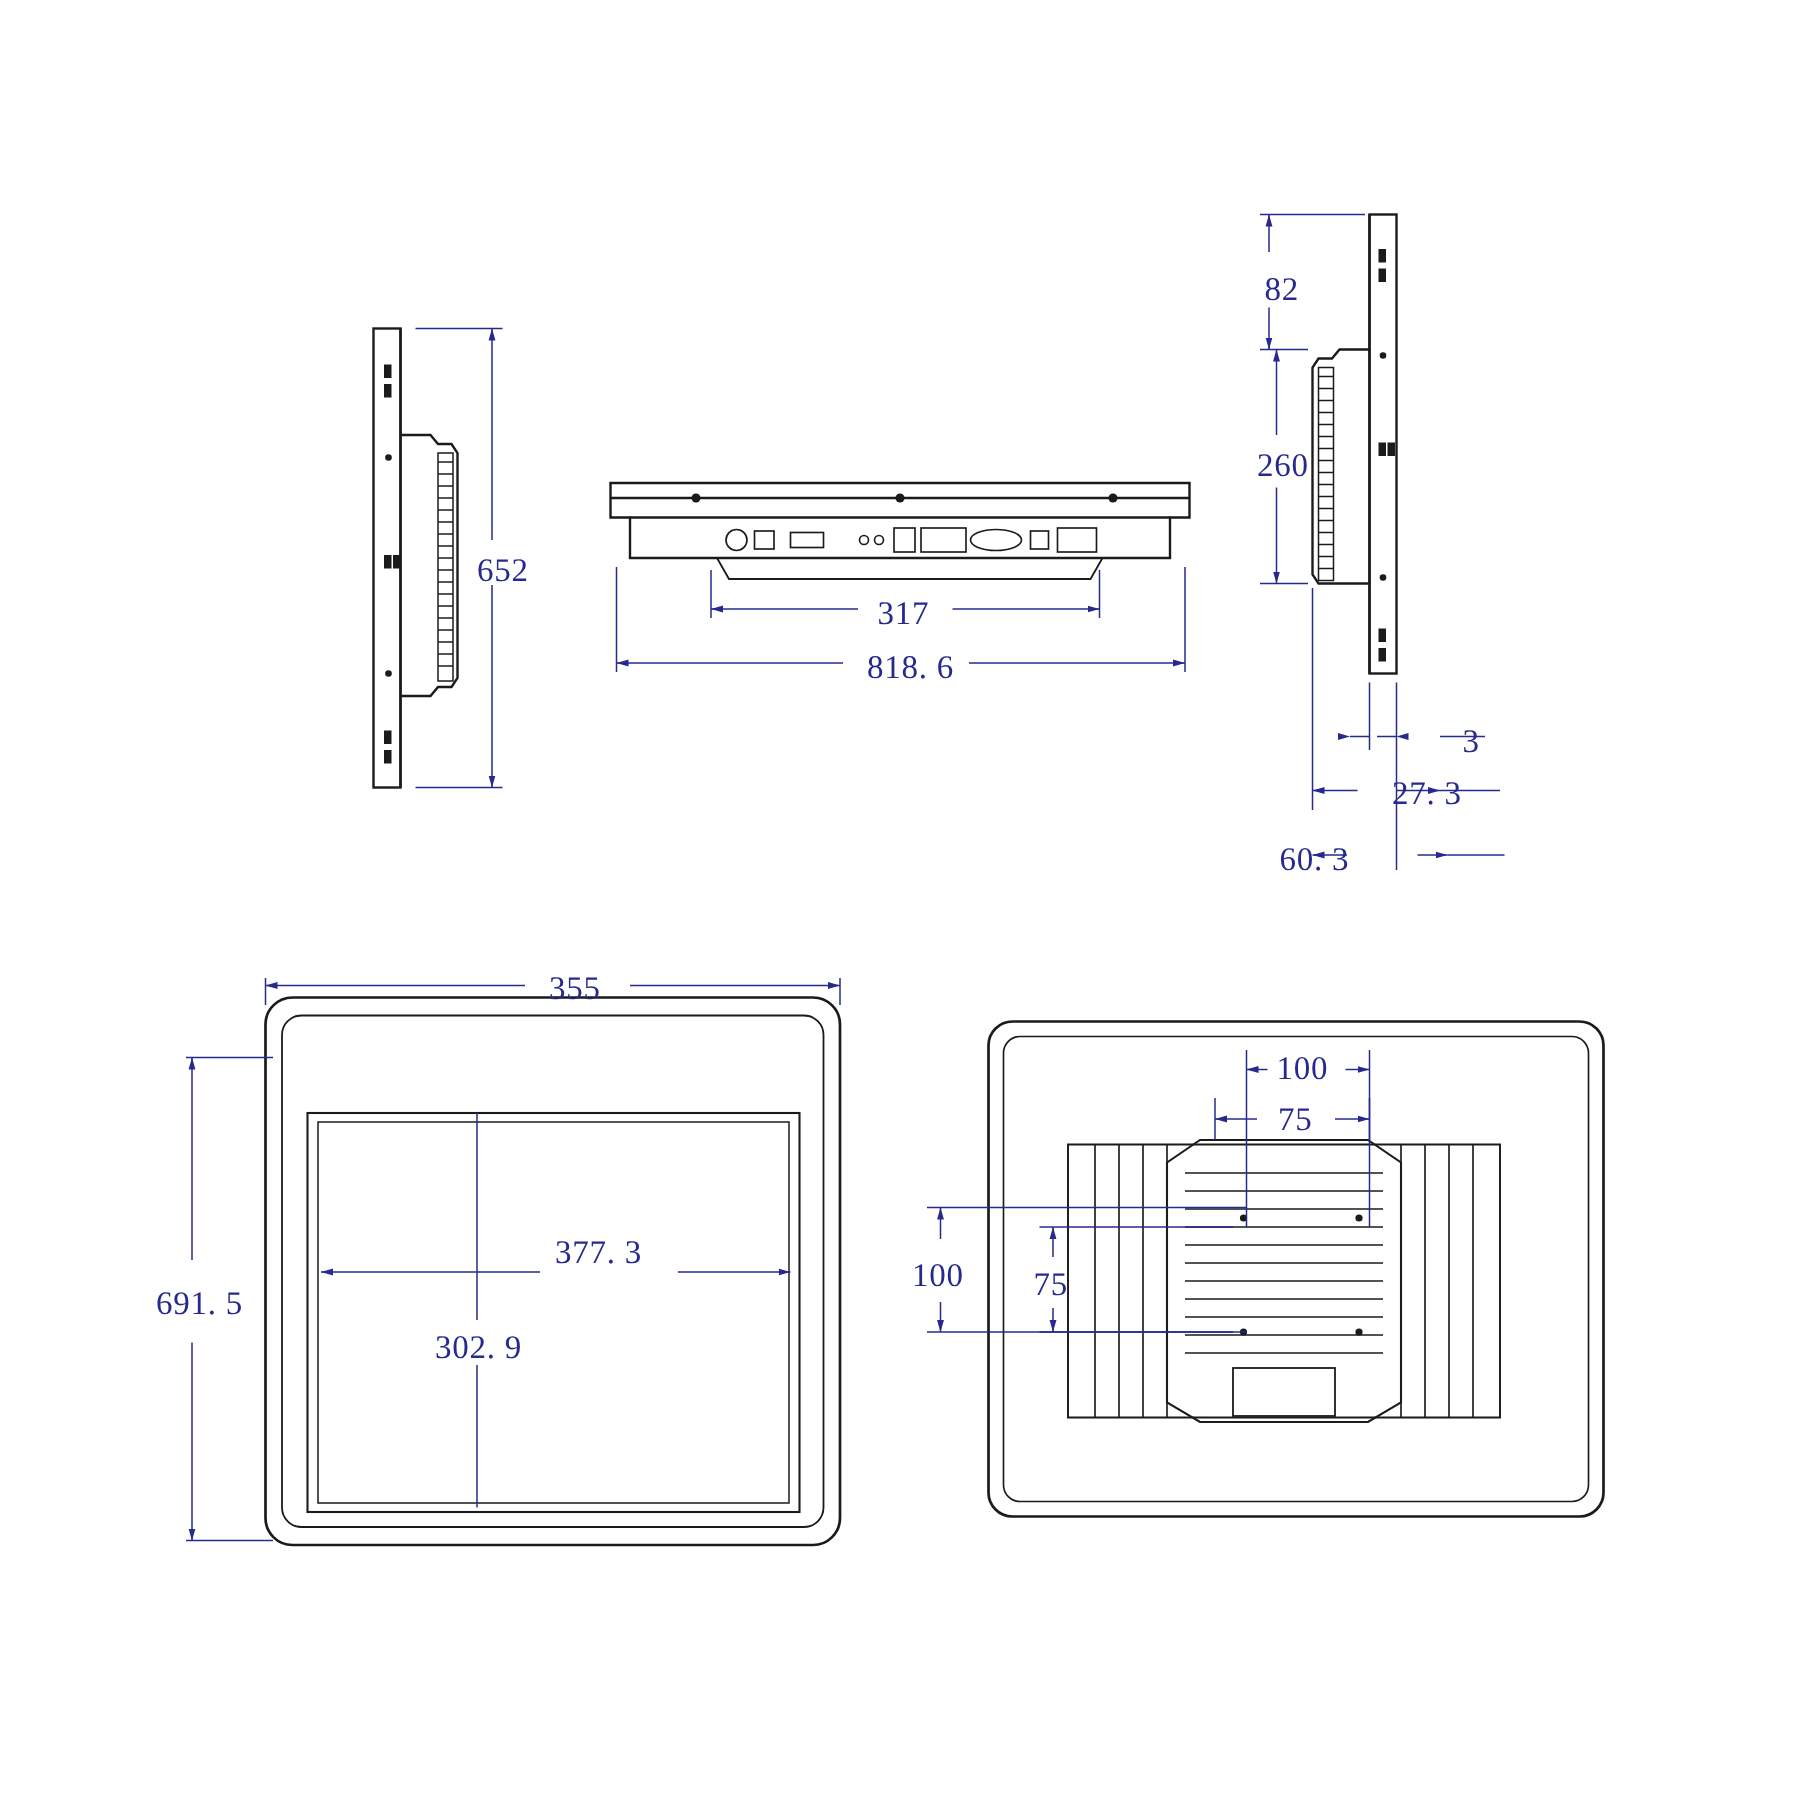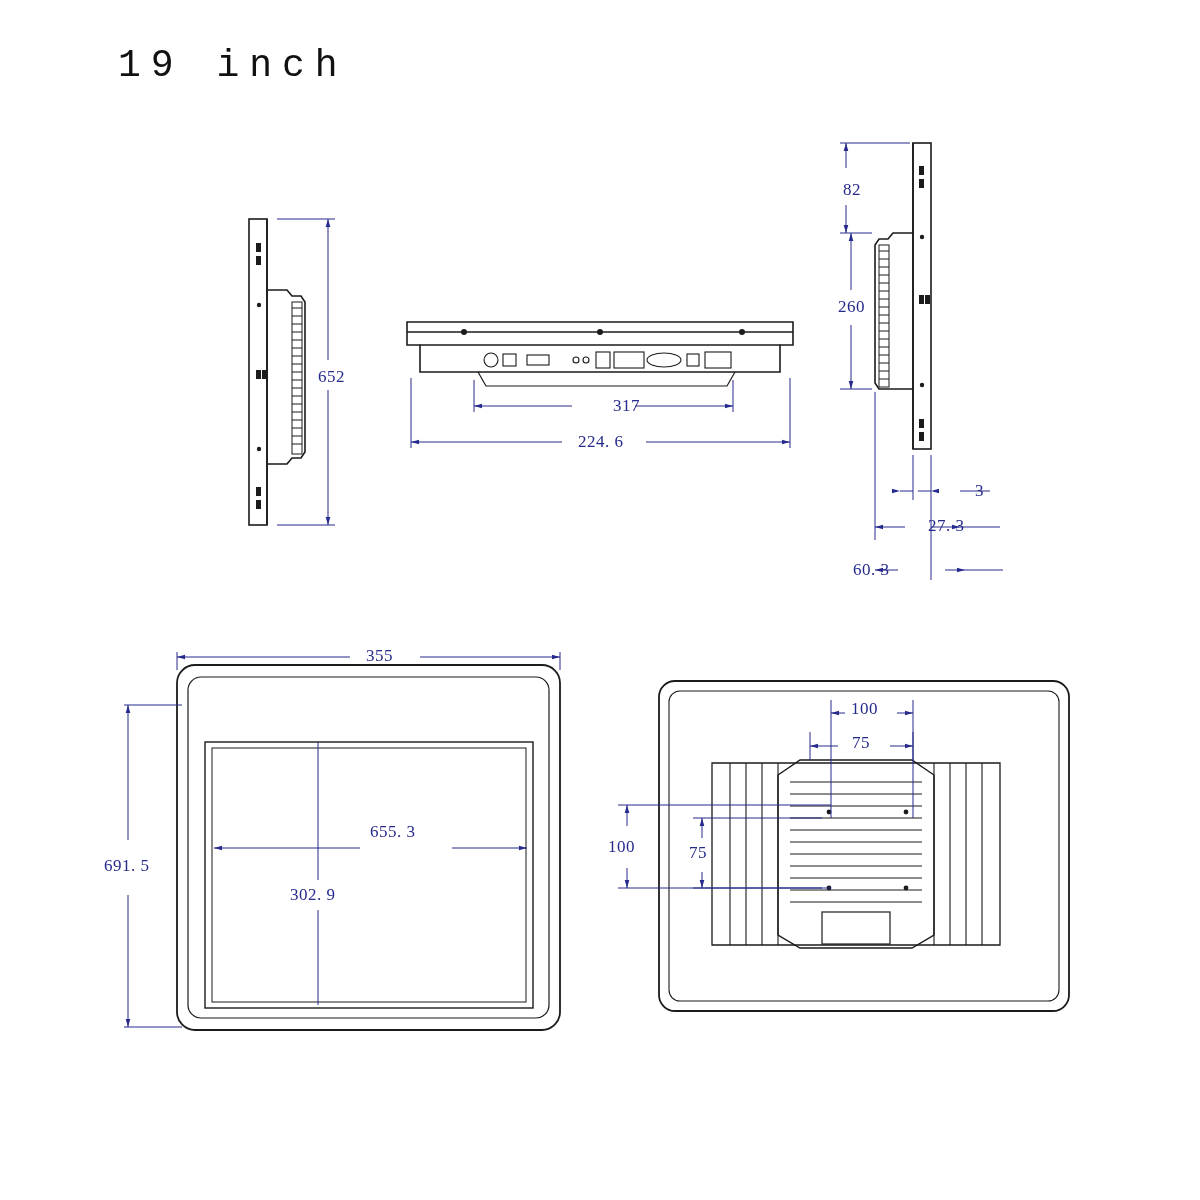--- a/index.html
+++ b/index.html
@@ -28,21 +28,21 @@
     top: 44px;
     font-family: "Liberation Mono", monospace;
     font-size: 38px;
     letter-spacing: 10px;
     color: #111111;
     white-space: nowrap;
   }
   .dim {
     position: absolute;
     font-family: "Liberation Serif", serif;
-    font-size: 17px;
+    font-size: 22px;
     color: #262a8c;
     white-space: nowrap;
     letter-spacing: 0.5px;
   }
 </style>
 </head>
 <body>
 
 <div id="page">
 
@@ -258,36 +258,35 @@
       <line x1="627" y1="805" x2="627" y2="826" marker-start="url(#arrR)"></line>
       <line x1="627" y1="868" x2="627" y2="888" marker-end="url(#arrL)"></line>
 
       <line x1="693" y1="818" x2="822" y2="818"></line>
       <line x1="693" y1="888" x2="822" y2="888"></line>
       <line x1="702" y1="818" x2="702" y2="838" marker-start="url(#arrR)"></line>
       <line x1="702" y1="872" x2="702" y2="888" marker-end="url(#arrL)"></line>
     </g>
   </svg>
 
-  <div class="title">19 inch</div>
 
   <div class="dim" style="left:318px; top:367px;">652</div>
 
-  <div class="dim" style="left:585px; top:396px;margin-left:28px;">317</div>
-  <div class="dim" style="left:578px; top:432px;">224. 6</div>
+  <div class="dim" style="left:585px; top:396px;">317</div>
+  <div class="dim" style="left:578px; top:432px;">818. 6</div>
 
   <div class="dim" style="left:843px; top:180px;">82</div>
   <div class="dim" style="left:838px; top:297px;">260</div>
   <div class="dim" style="left:975px; top:481px;">3</div>
   <div class="dim" style="left:928px; top:516px;">27. 3</div>
   <div class="dim" style="left:853px; top:560px;">60. 3</div>
 
   <div class="dim" style="left:366px; top:646px;">355</div>
   <div class="dim" style="left:104px; top:856px;">691. 5</div>
-  <div class="dim" style="left:370px; top:822px;">655. 3</div>
+  <div class="dim" style="left:370px; top:822px;">377. 3</div>
   <div class="dim" style="left:290px; top:885px;">302. 9</div>
 
   <div class="dim" style="left:851px; top:699px;">100</div>
   <div class="dim" style="left:852px; top:733px;">75</div>
   <div class="dim" style="left:608px; top:837px;">100</div>
   <div class="dim" style="left:689px; top:843px;">75</div>
 
 </div>
 
 </body></html>

